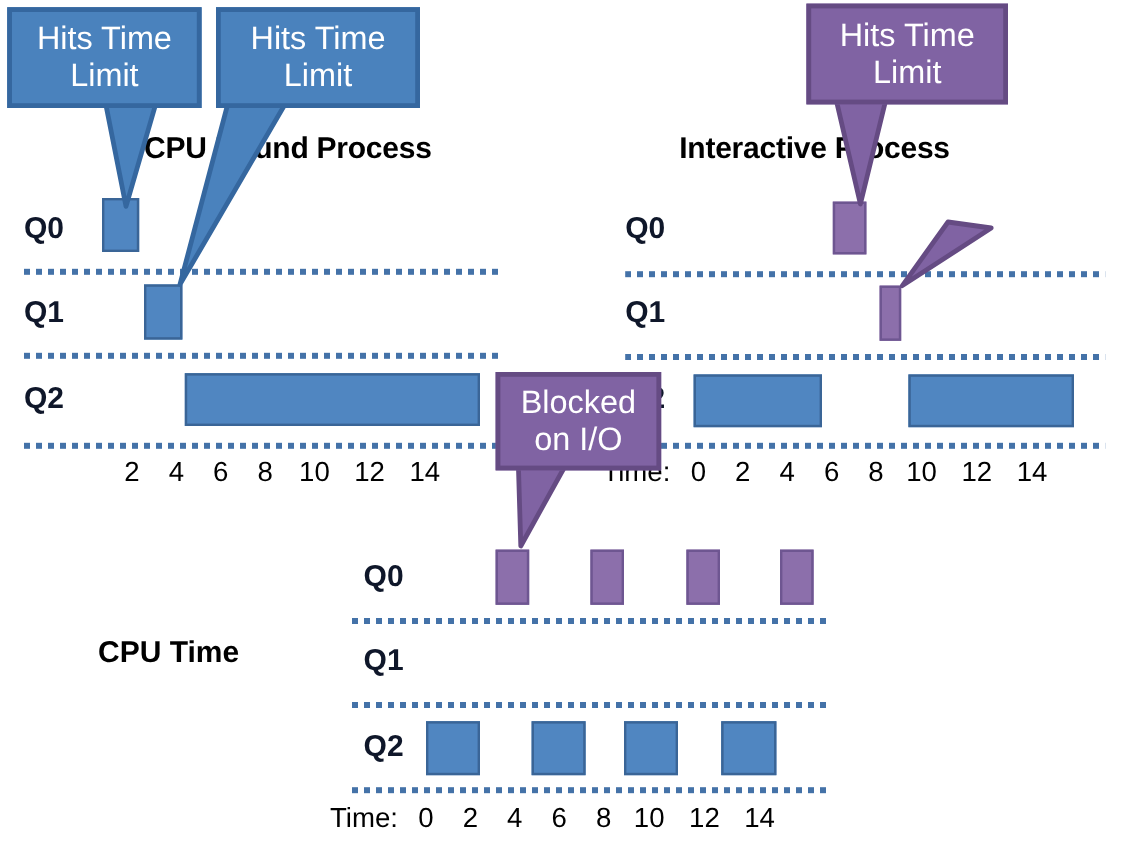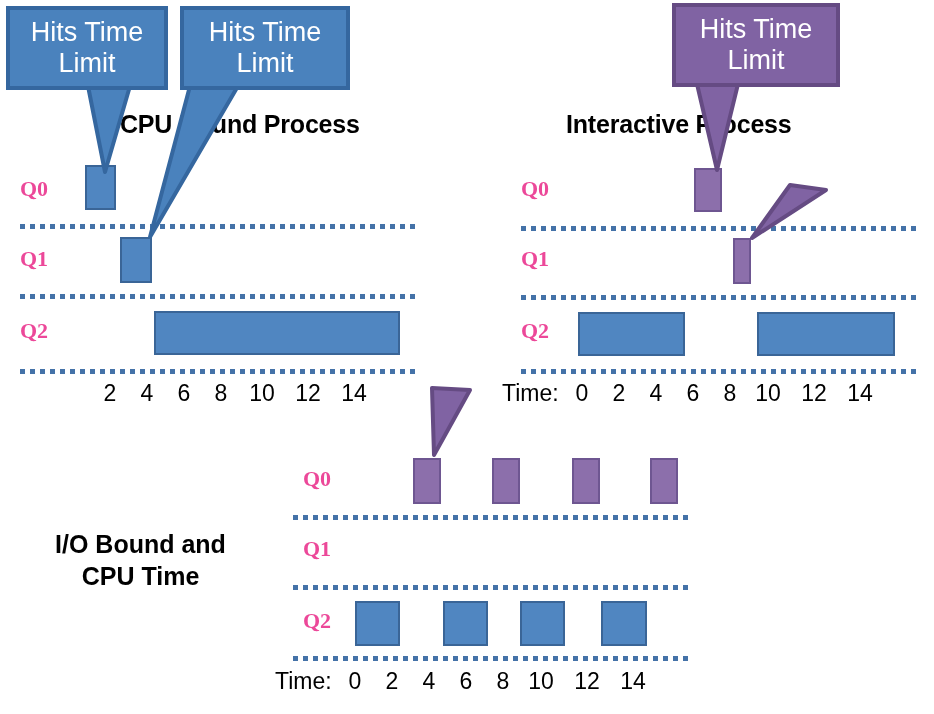--- a/index.html
+++ b/index.html
@@ -11,22 +11,22 @@
   .abs{position:absolute;}
 
   
   .chart-title{
     position:absolute;font-weight:bold;color:#000000;
     font-size:25px;letter-spacing:-0.2px;white-space:nowrap;
   }
 
   
   .q-label{
-    position:absolute;font-weight:bold;color:#ec4899;
-    font-size:22px;line-height:1;white-space:nowrap;font-family:Liberation Serif, serif;
+    position:absolute;font-weight:bold;color:#0f172a;
+    font-size:25px;line-height:1;white-space:nowrap;
   }
 
   
   .dotline{
     position:absolute;height:5px;
     background-image:repeating-linear-gradient(to right,
       #4472a8 0px,#4472a8 5px,rgba(255,255,255,0) 5px,rgba(255,255,255,0) 10px);
   }
 
   
@@ -114,21 +114,20 @@
     <div class="tick" style="left:607px;top:0;width:24px;">2</div>
     <div class="tick" style="left:644px;top:0;width:24px;">4</div>
     <div class="tick" style="left:681px;top:0;width:24px;">6</div>
     <div class="tick" style="left:718px;top:0;width:24px;">8</div>
     <div class="tick" style="left:752px;top:0;width:32px;">10</div>
     <div class="tick" style="left:798px;top:0;width:32px;">12</div>
     <div class="tick" style="left:844px;top:0;width:32px;">14</div>
   </div>
 
   <div class="side-caption" style="left:18px;top:528px;width:245px;">
-    <div>I/O Bound and</div>
     <div>CPU Time</div>
   </div>
 
   <div class="q-label" style="left:303px;top:468px;">Q0</div>
   <div class="q-label" style="left:303px;top:538px;">Q1</div>
   <div class="q-label" style="left:303px;top:610px;">Q2</div>
 
   <div class="bar purple" style="left:413px;top:458px;width:28px;height:46px;"></div>
   <div class="bar purple" style="left:492px;top:458px;width:28px;height:46px;"></div>
   <div class="bar purple" style="left:572px;top:458px;width:28px;height:46px;"></div>
@@ -180,14 +179,19 @@
     </div>
   </div>
 
   <div class="callout purple" style="left:672px;top:3px;width:168px;height:84px;">
     <div class="box" style="width:168px;height:84px;">
       <span>Hits Time Limit</span>
     </div>
   </div>
 
 
+  <div class="callout purple" style="left:413px;top:310px;width:138px;height:82px;">
+    <div class="box" style="width:138px;height:82px;">
+      <span>Blocked on I/O</span>
+    </div>
+  </div>
 
 </div>
 
 </body></html>

